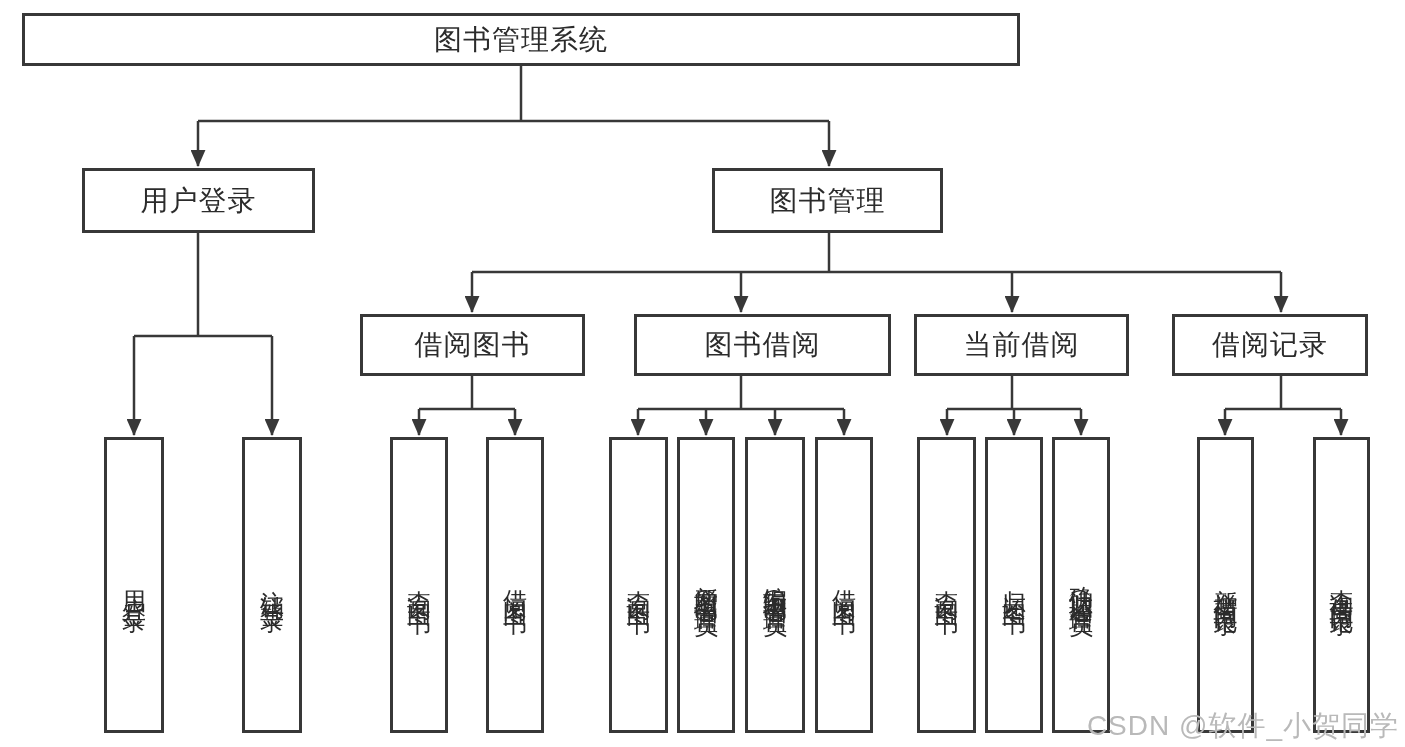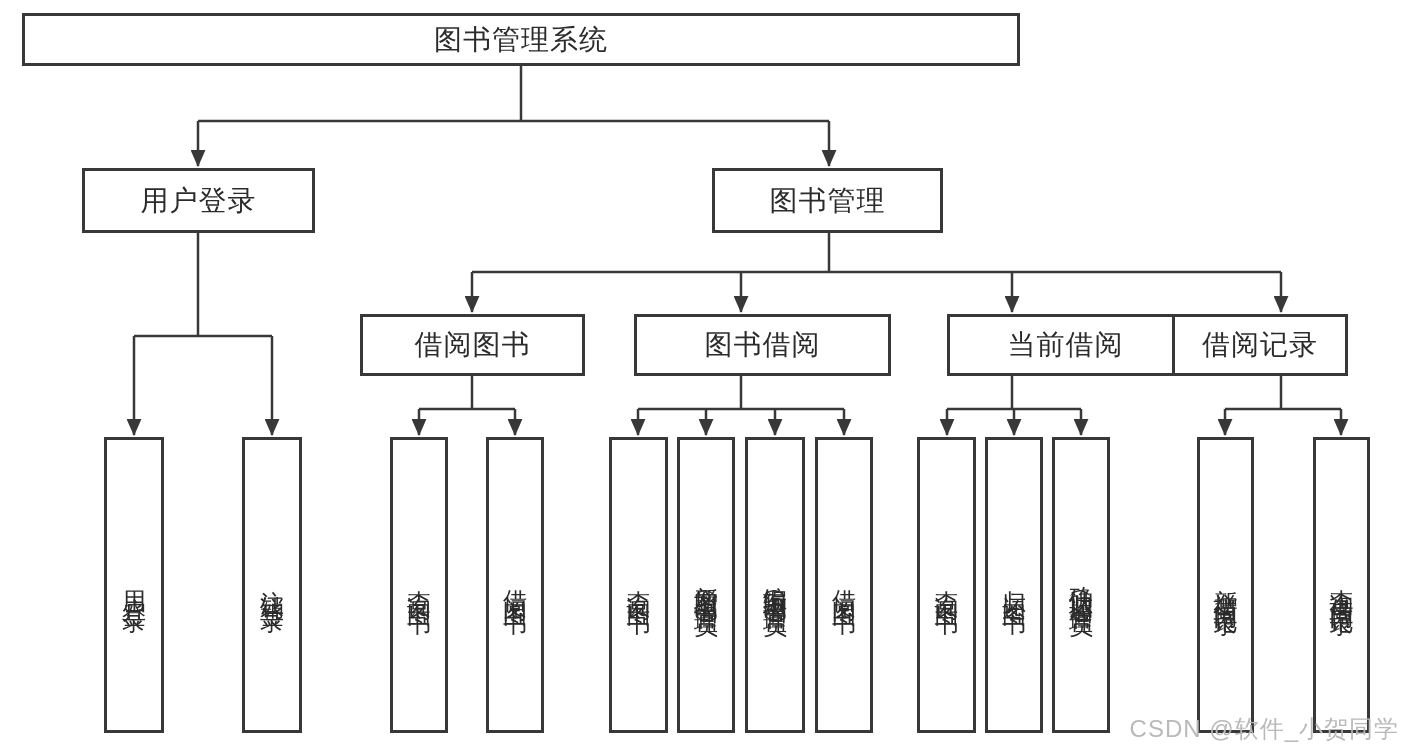--- a/index.html
+++ b/index.html
@@ -45,41 +45,41 @@
     letter-spacing: 7px;
     line-height: 1;
     z-index: 2;
   }
 
   .n-root  { left: 22px;   top: 13px;  width: 998px; height: 53px; }
   .n-login { left: 82px;   top: 168px; width: 233px; height: 65px; }
   .n-mgmt  { left: 712px;  top: 168px; width: 231px; height: 65px; }
   .n-rec   { left: 360px;  top: 314px; width: 225px; height: 62px; }
   .n-bor   { left: 634px;  top: 314px; width: 257px; height: 62px; }
-  .n-cur   { left: 947px;  top: 314px; width: 237px; height: 62px; }
-  .n-log   { left: 1172px; top: 314px; width: 176px; height: 62px; }
+  .n-cur   { left: 914px;  top: 314px; width: 215px; height: 62px; }
+  .n-log   { left: 1172px; top: 314px; width: 196px; height: 62px; }
 
   .lf1  { left: 104px;  width: 60px; }
   .lf2  { left: 242px;  width: 60px; }
   .lf3  { left: 390px;  width: 58px; }
   .lf4  { left: 486px;  width: 58px; }
   .lf5  { left: 609px;  width: 59px; }
   .lf6  { left: 677px;  width: 58px; letter-spacing: 4px; }
   .lf7  { left: 745px;  width: 60px; letter-spacing: 4px; }
   .lf8  { left: 815px;  width: 58px; }
   .lf9  { left: 917px;  width: 59px; }
   .lf10 { left: 985px;  width: 58px; }
   .lf11 { left: 1052px; width: 58px; letter-spacing: 4px; }
   .lf12 { left: 1197px; width: 57px; letter-spacing: 5px; }
   .lf13 { left: 1313px; width: 57px; letter-spacing: 5px; }
 
   .watermark {
     position: absolute;
     right: 6px; bottom: 2px;
-    font-size: 24px;
+    font-size: 28px;
     color: var(--watermark);
     z-index: 3;
     letter-spacing: 1px;
     white-space: nowrap;
   }
 </style>
 </head>
 <body>
 
 <div id="canvas">

